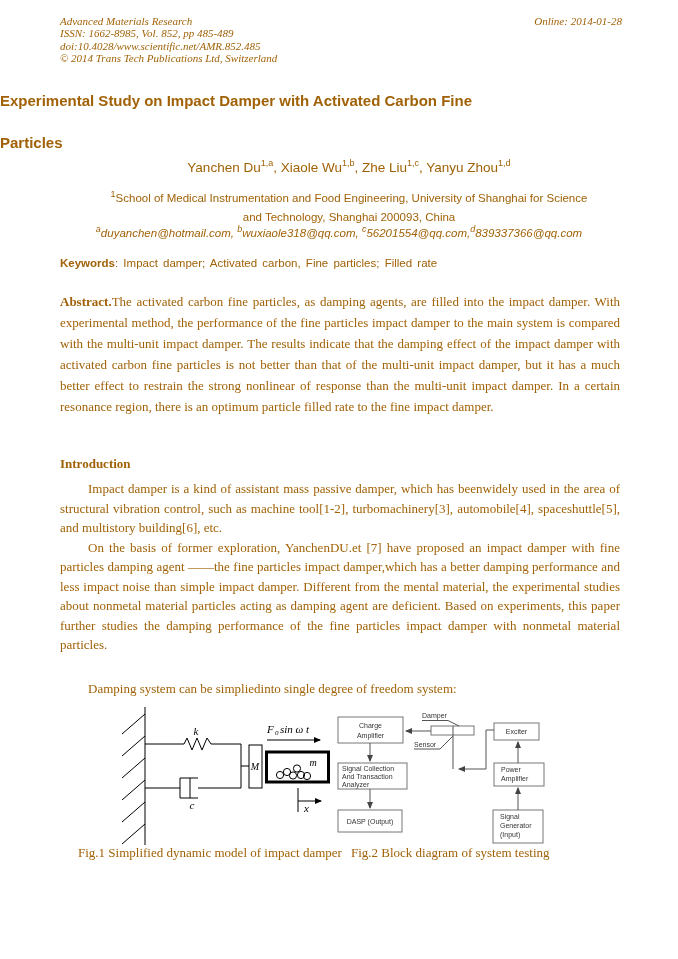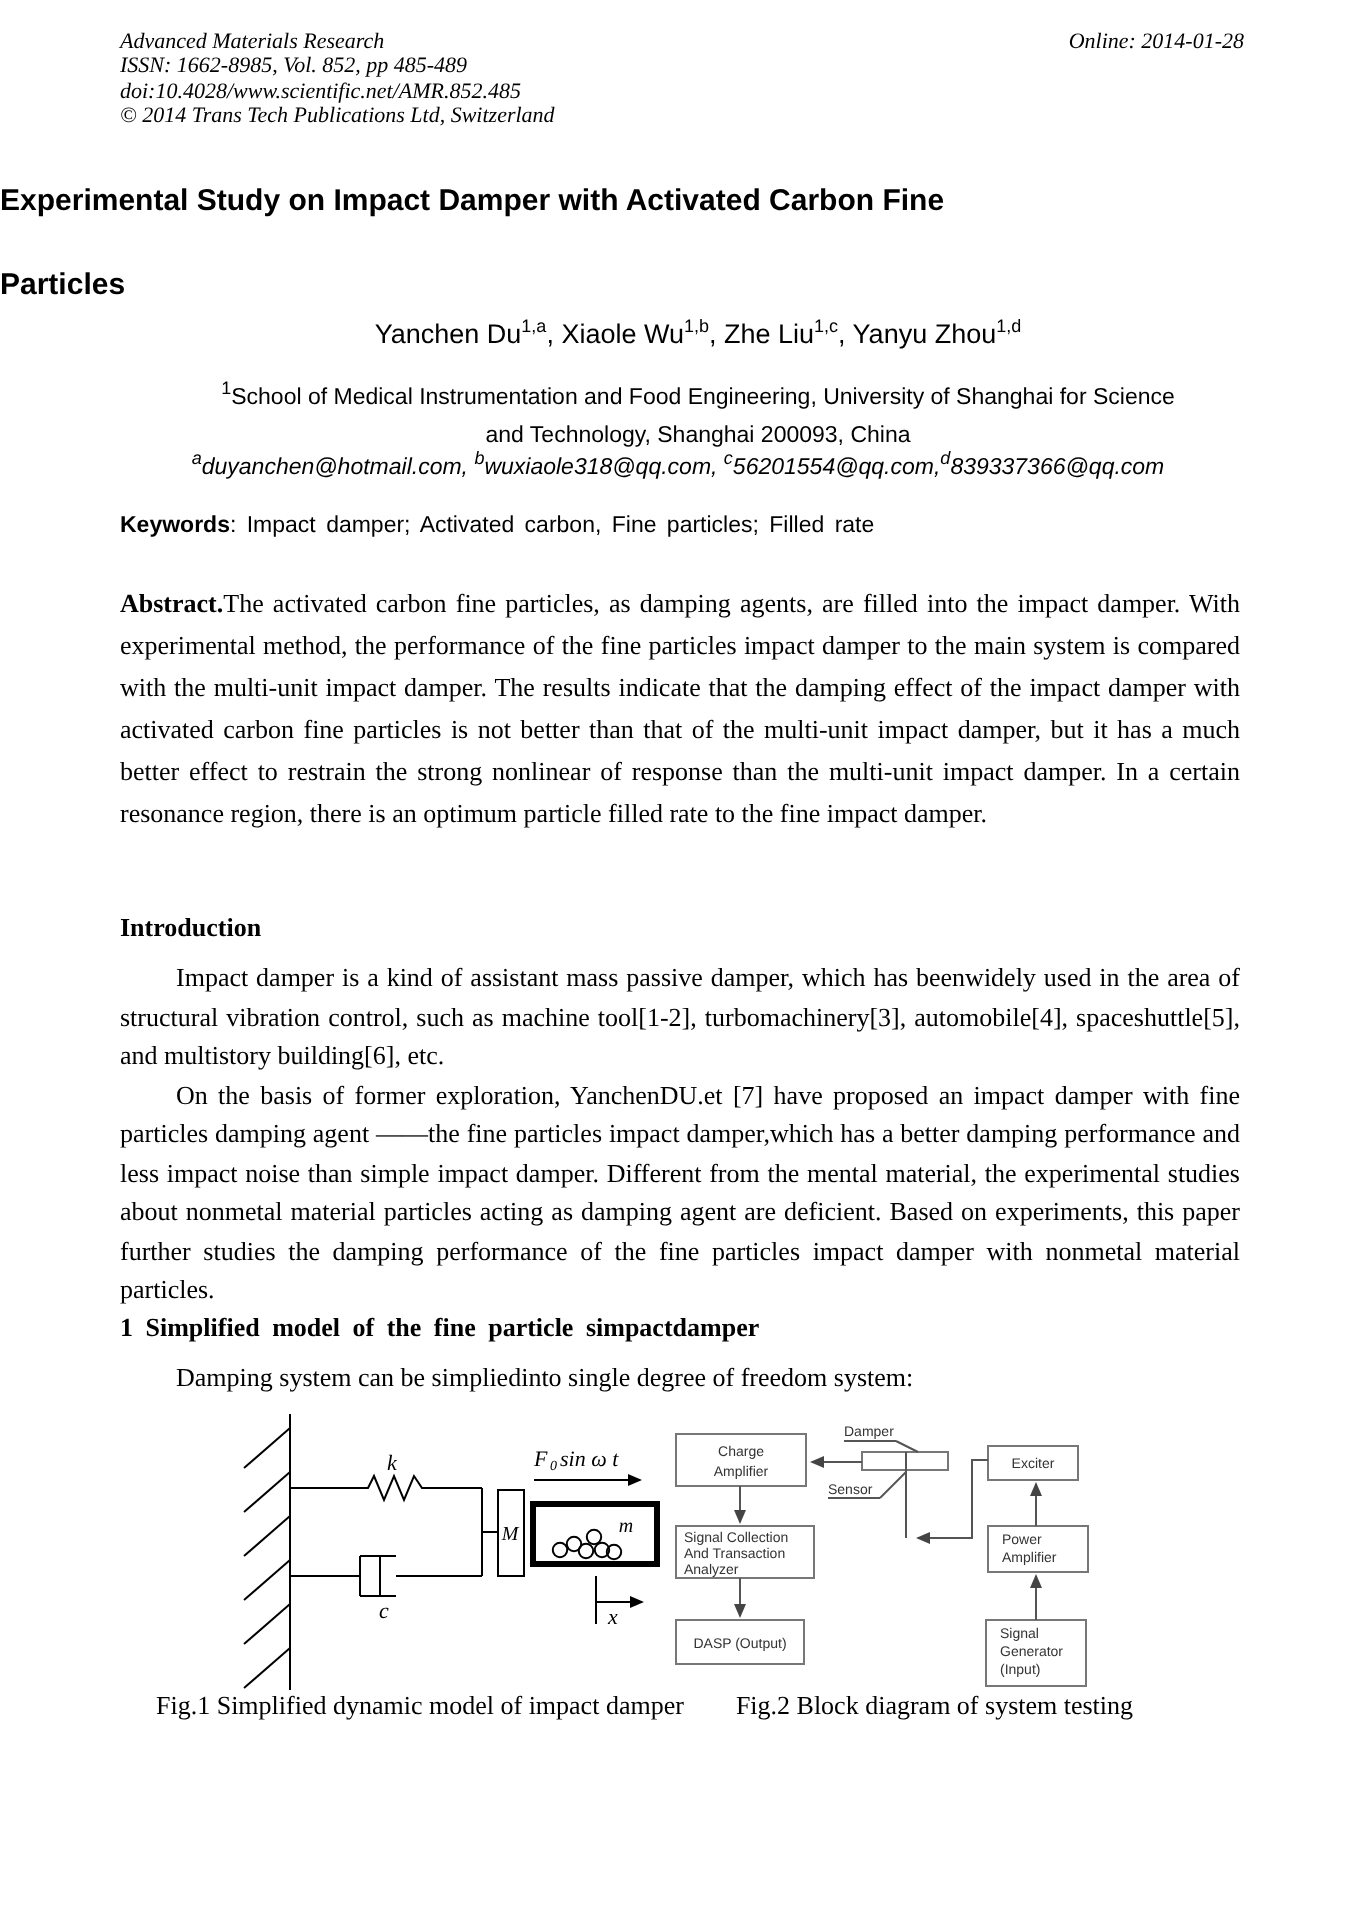--- a/index.html
+++ b/index.html
@@ -1,19 +1,19 @@
 <!DOCTYPE html>
 <html><head>
 <meta charset="utf-8">
 <style>
   * { margin:0; padding:0; box-sizing:border-box; }
   html,body { background:#ffffff; }
   .page {
     position:relative; width:678px; height:959px; background:#ffffff;
-    font-family:"Liberation Serif","DejaVu Serif",serif; color:#000000;
+    font-family:"Liberation Serif","DejaVu Serif",serif; color:#a16207;
     overflow:hidden; margin:0 auto;
   }
   .hdr {
     position:absolute; top:15px; left:60px; right:56px;
     display:flex; justify-content:space-between;
     font-style:italic; font-size:11px; line-height:12.4px;
   }
   .title {
     position:absolute; top:80px; left:0; width:100%; 
     font-family:"Liberation Sans","DejaVu Sans",sans-serif;
@@ -54,21 +54,21 @@
   .intro-body p { text-indent:28px; margin:0; }
   .sec1-h {
     position:absolute; top:656px; left:60px;
     font-weight:bold; font-size:13px; word-spacing:3px;
   }
   .sec1-p {
     position:absolute; top:681px; left:88px; width:532px; font-size:13px;
   }
   .figsvg { position:absolute; top:705px; left:0; }
   .caption {
-    position:absolute; top:845px; left:78px; display:flex; gap:26px;
+    position:absolute; top:845px; left:78px; display:flex; gap:9px;
     font-size:13px;
     text-align:center;
   }
   
   text.ital  { font:italic 11px "Liberation Serif","DejaVu Serif",serif; fill:#000; }
   text.ital-s{ font:italic 10px "Liberation Serif","DejaVu Serif",serif; fill:#000; }
   text.sub0  { font:italic 7px "Liberation Serif","DejaVu Serif",serif; fill:#000; }
   text.bx    { font:7px "Liberation Sans","DejaVu Sans",sans-serif; fill:#333; }
   text.bxc   { font:7px "Liberation Sans","DejaVu Sans",sans-serif; fill:#333; text-anchor:middle; }
   .ln   { stroke:#000; stroke-width:1; fill:none; }
@@ -116,21 +116,20 @@
   <div class="abstract">
     <b>Abstract.</b><span>The activated carbon fine particles, as damping agents, are filled into the impact damper. With experimental method, the performance of the fine particles impact damper to the main system is compared with the multi-unit impact damper. The results indicate that the damping effect of the impact damper with activated carbon fine particles is not better than that of the multi-unit impact damper, but it has a much better effect to restrain the strong nonlinear of response than the multi-unit impact damper. In a certain resonance region, there is an optimum particle filled rate to the fine impact damper.</span>
   </div>
 
   <div class="intro-h">Introduction</div>
   <div class="intro-body">
     <p>Impact damper is a kind of assistant mass passive damper, which has beenwidely used in the area of structural vibration control, such as machine tool[1-2], turbomachinery[3], automobile[4], spaceshuttle[5], and multistory building[6], etc.</p>
     <p>On the basis of former exploration, YanchenDU.et [7] have proposed an impact damper with fine particles damping agent ——the fine particles impact damper,which has a better damping performance and less impact noise than simple impact damper. Different from the mental material, the experimental studies about nonmetal material particles acting as damping agent are deficient. Based on experiments, this paper further studies the damping performance of the fine particles impact damper with nonmetal material particles.</p>
   </div>
 
-  <div class="sec1-h">1 Simplified model of the fine particle simpactdamper</div>
   <div class="sec1-p">Damping system can be simpliedinto single degree of freedom system:</div>
 
   <svg class="figsvg" width="678" height="140" viewBox="0 0 678 140">
     <defs>
       <marker id="ah" markerWidth="8" markerHeight="8" refX="6" refY="3" orient="auto" markerUnits="userSpaceOnUse">
         <path d="M0,0 L7,3 L0,6 Z" fill="#000"></path>
       </marker>
       <marker id="ahg" markerWidth="8" markerHeight="8" refX="6" refY="3" orient="auto" markerUnits="userSpaceOnUse">
         <path d="M0,0 L7,3 L0,6 Z" fill="#444"></path>
       </marker>

